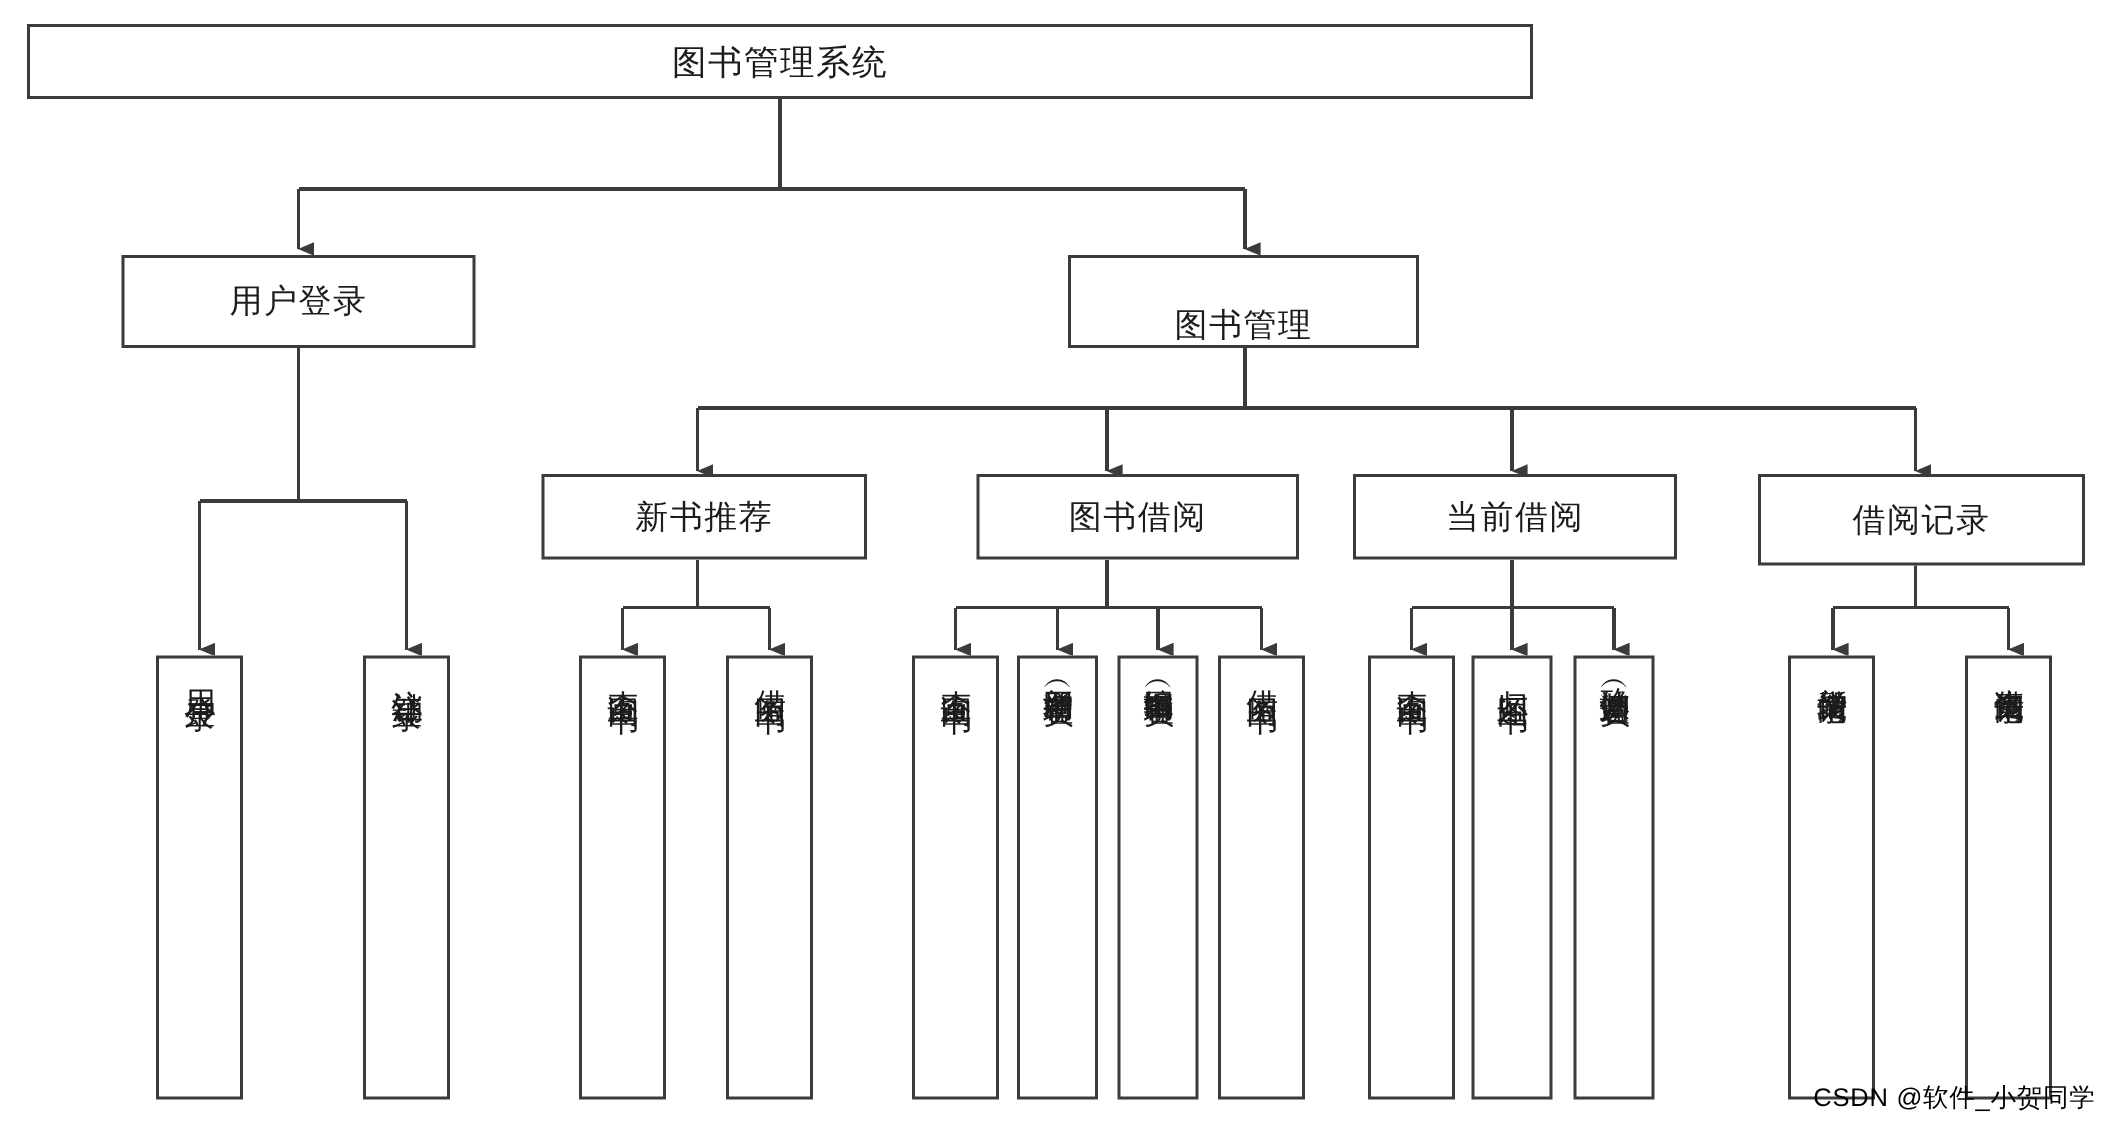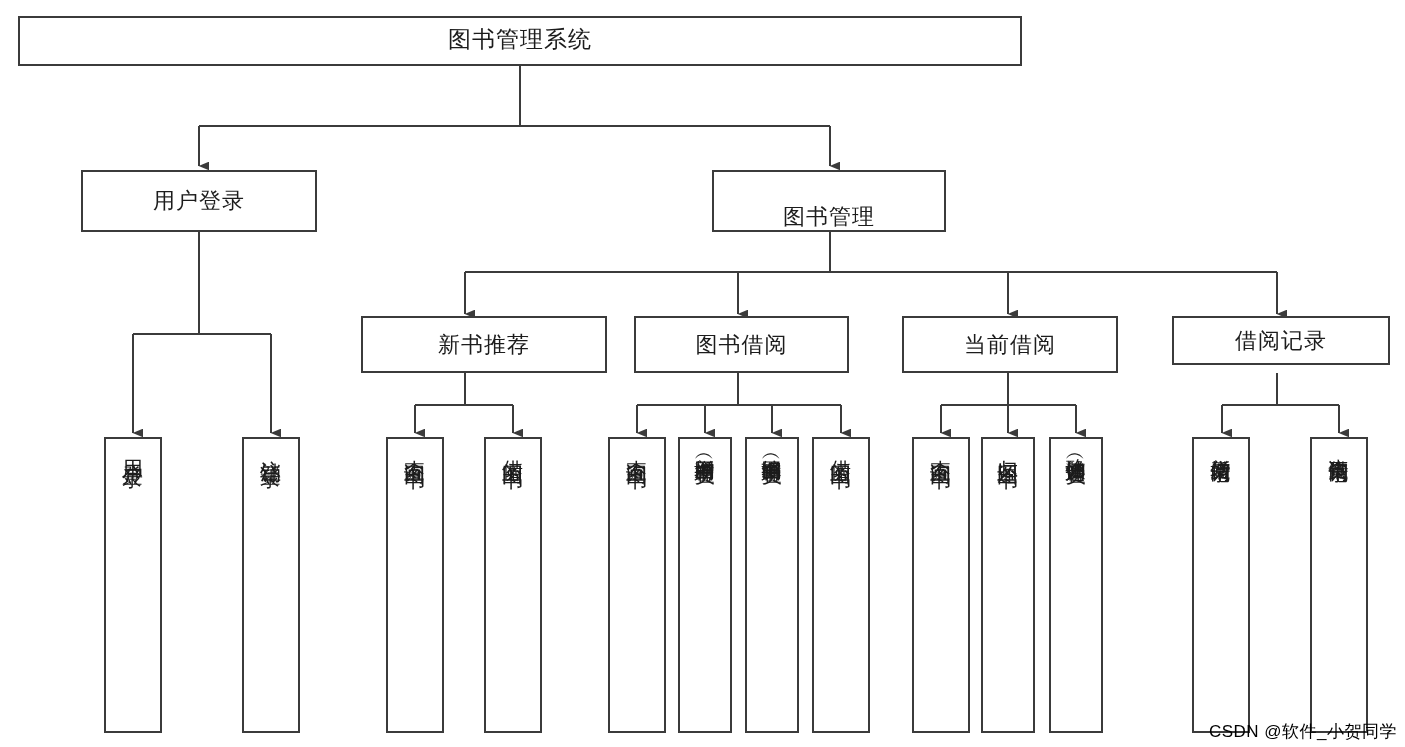--- a/index.html
+++ b/index.html
@@ -38,21 +38,21 @@
     z-index: 3;
   }
   .node-label {
     font-size: 22px;
     line-height: 1.25;
     color: #1c1c1c;
     letter-spacing: 1px;
     white-space: nowrap;
     user-select: none;
   }
-  .node.level-1 .node-label { font-size: 23px; font-family: Liberation Mono, monospace; }
+  .node.level-1 .node-label { font-size: 23px; }
   .node.level-2 .node-label { font-size: 22px; }
   .node.level-3 .node-label { font-size: 22px; }
   
   .node.leaf {
     align-items: flex-start;
     justify-content: center;
     padding-top: 4px;
   }
   .node.leaf .node-label {
     writing-mode: vertical-rl;
@@ -141,30 +141,30 @@
     <span class="node-label">图书管理系统</span>
   </div>
 
   <div class="node level-2" style="left:81px; top:170px; width:236px; height:62px;">
     <span class="node-label">用户登录</span>
   </div>
   <div class="node level-2" style="left:712px; top:170px; width:234px; height:62px;align-items:flex-end;">
     <span class="node-label">图书管理</span>
   </div>
 
-  <div class="node level-3" style="left:361px; top:316px; width:246px; height:57px;">
+  <div class="node level-3" style="left:361px; top:316px; width:217px; height:57px;">
     <span class="node-label">新书推荐</span>
   </div>
-  <div class="node level-3" style="left:634px; top:316px; width:215px; height:57px;">
+  <div class="node level-3" style="left:651px; top:316px; width:215px; height:57px;">
     <span class="node-label">图书借阅</span>
   </div>
   <div class="node level-3" style="left:902px; top:316px; width:216px; height:57px;">
     <span class="node-label">当前借阅</span>
   </div>
-  <div class="node level-3" style="left:1172px; top:316px; width:218px; height:49px;">
+  <div class="node level-3" style="left:1172px; top:316px; width:218px; height:61px;">
     <span class="node-label">借阅记录</span>
   </div>
 
   <div class="node level-4 leaf" style="left:104px; top:437px; width:58px; height:296px;">
     <span class="node-label">用户登录</span>
   </div>
   <div class="node level-4 leaf" style="left:242px; top:437px; width:58px; height:296px;">
     <span class="node-label">注销登录</span>
   </div>
 

